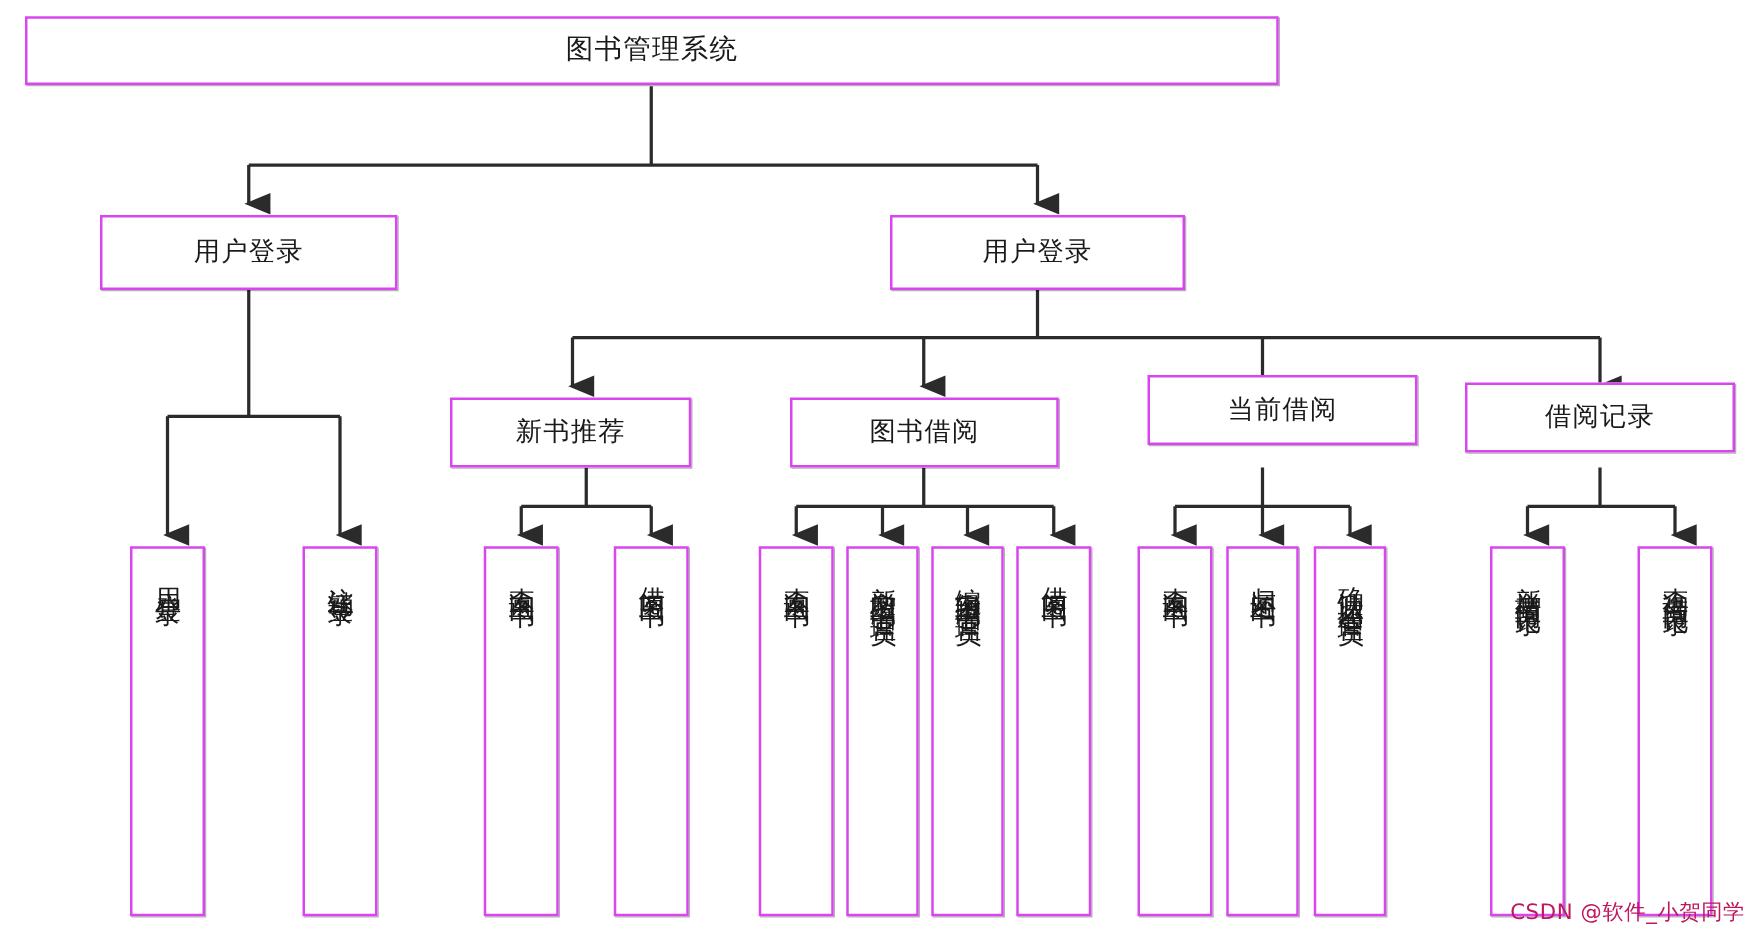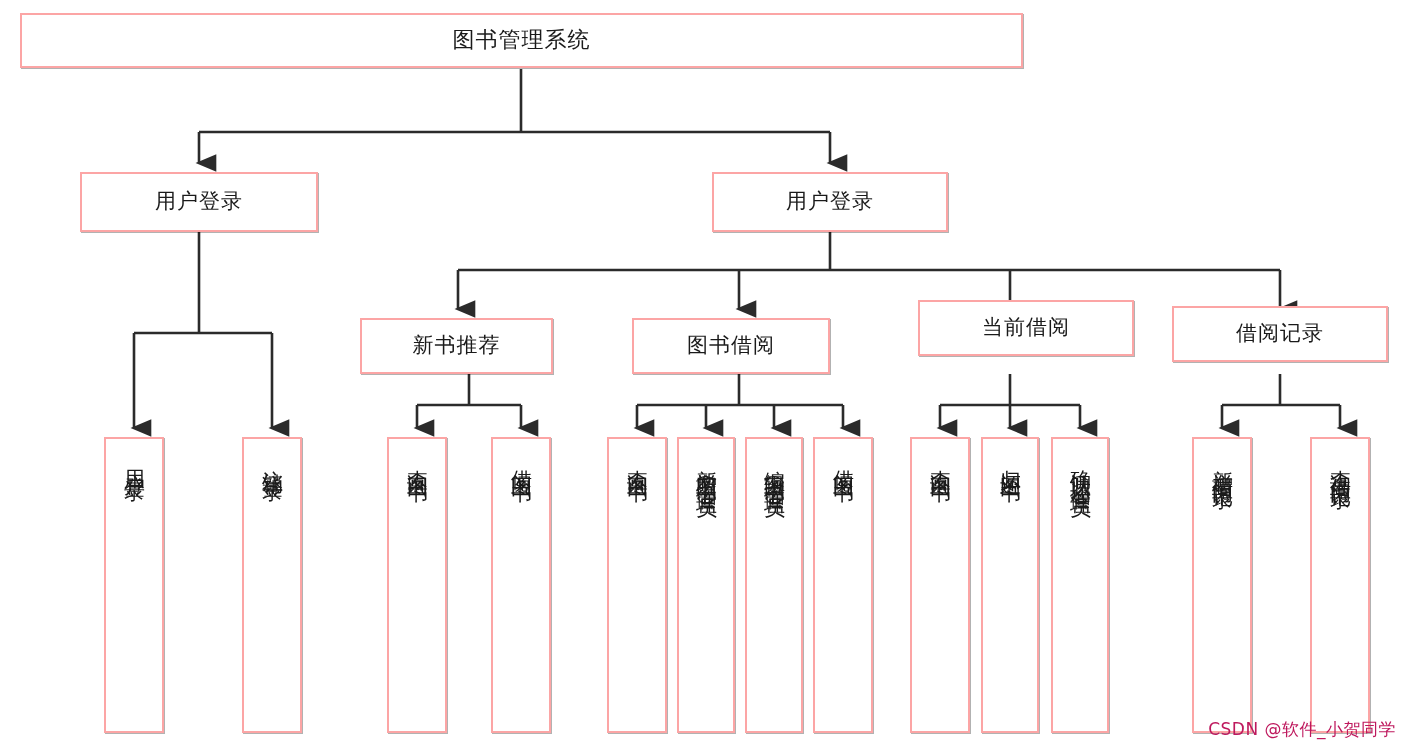--- a/index.html
+++ b/index.html
@@ -21,21 +21,21 @@
     left: 0;
     top: 0;
     width: 1405px;
     height: 747px;
     pointer-events: none;
   }
   .node {
     position: absolute;
     box-sizing: border-box;
     background: #ffffff;
-    border: 2px solid #fca5a5;
+    border: 2px solid #d946ef;
     display: flex;
     align-items: center;
     justify-content: center;
     color: #1a1a1a;
     box-shadow: 1px 1px 0 rgba(0,0,0,0.30);
   }
   .node.h {
     font-size: 21px;
     letter-spacing: 1px;
     line-height: 1.1;
@@ -137,21 +137,21 @@
   </div>
 
   <div class="node h" style="left:712px; top:172px; width:236px; height:60px;">
     <span class="htext">用户登录</span>
   </div>
 
   <div class="node h" style="left:360px; top:318px; width:193px; height:56px;">
     <span class="htext">新书推荐</span>
   </div>
 
-  <div class="node h" style="left:632px; top:318px; width:198px; height:56px;">
+  <div class="node h" style="left:632px; top:318px; width:215px; height:56px;">
     <span class="htext">图书借阅</span>
   </div>
 
   <div class="node h" style="left:902px; top:300px; width:216px; height:56px;margin-left:16px;">
     <span class="htext">当前借阅</span>
   </div>
 
   <div class="node h" style="left:1172px; top:306px; width:216px; height:56px;">
     <span class="htext">借阅记录</span>
   </div>

